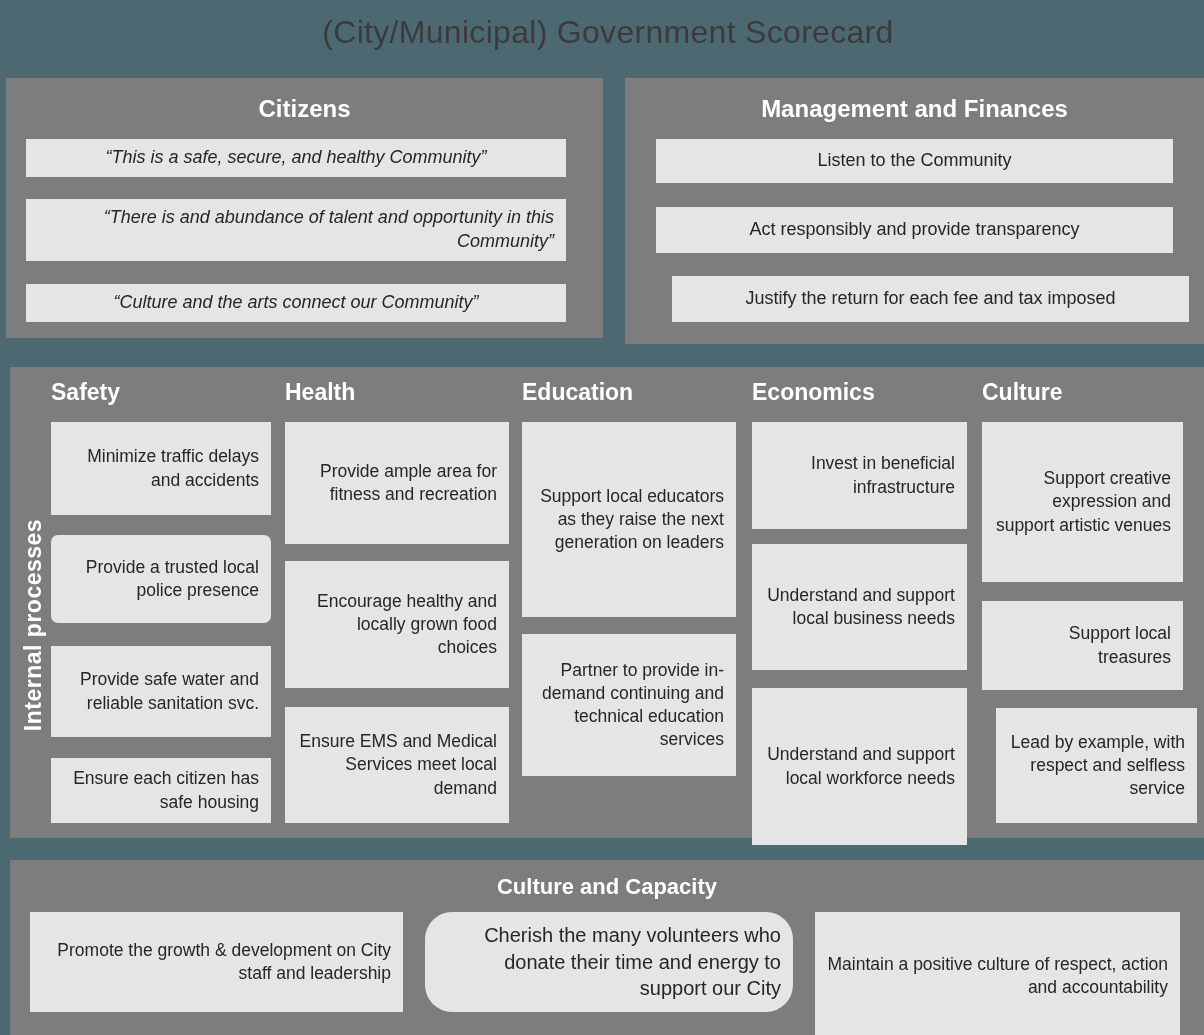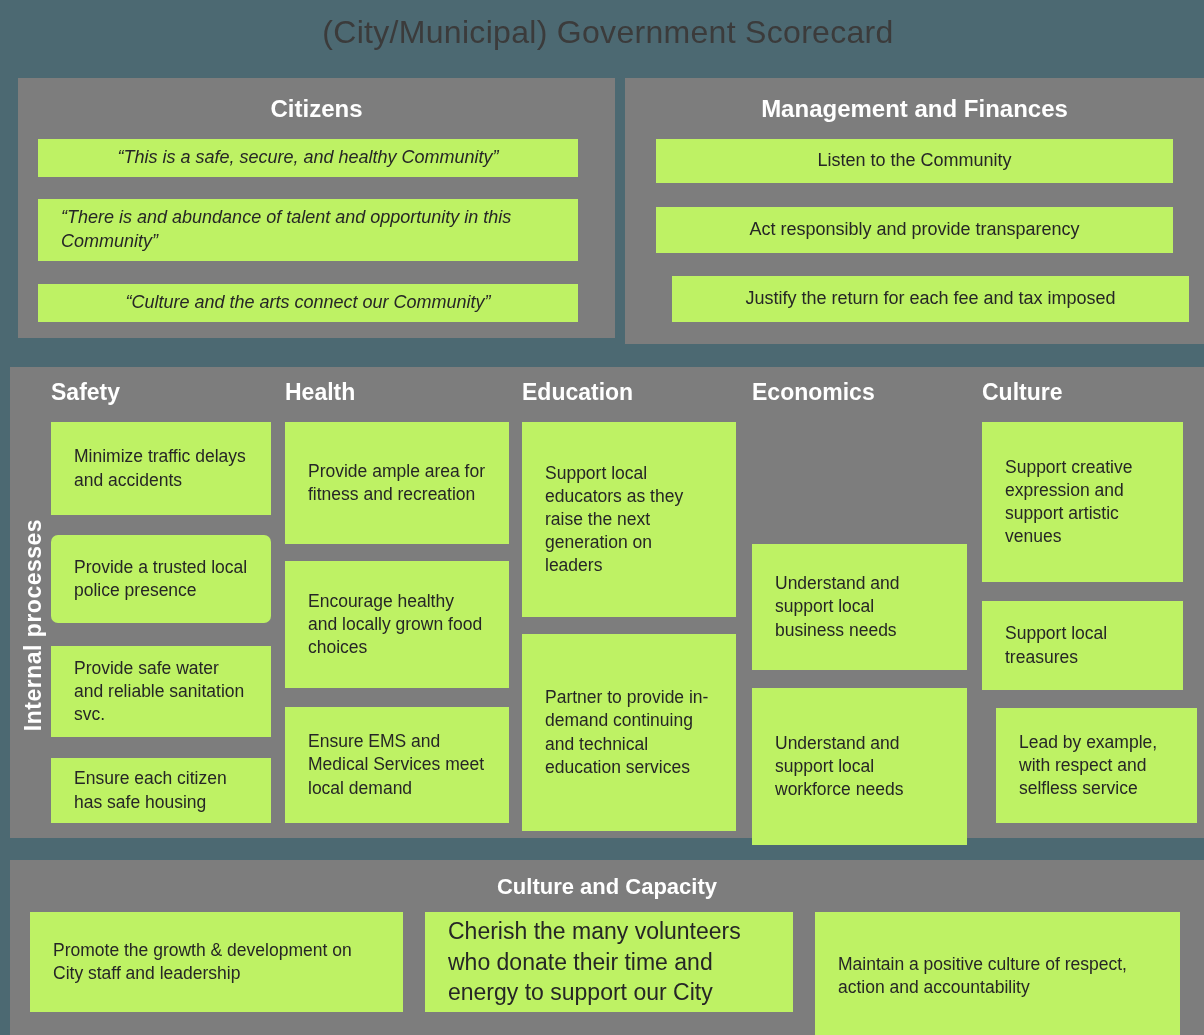--- a/index.html
+++ b/index.html
@@ -27,29 +27,29 @@
   }
   .panel-title {
     position: absolute;
     left: 0; width: 100%;
     text-align: center;
     color: #ffffff;
     font-weight: 700;
   }
   .card {
     position: absolute;
-    background: #bef264;
+    background: #e5e5e5;
     color: #262626;
     display: flex;
     align-items: center;
     justify-content: center;
-    text-align: left;
+    text-align: right;
     font-size: 18px;
     line-height: 1.32;
-    padding: 4px 23px;
+    padding: 4px 12px;
   }
   .quote { font-style: italic; }
   .col { position: absolute; top: 0; height: 100%; }
   .col-title {
     position: absolute;
     top: 12px; left: 0; width: 100%;
     text-align: left;
     color: #ffffff;
     font-weight: 700;
     font-size: 23px;
@@ -64,21 +64,21 @@
     font-weight: 700;
     font-size: 23px;
     letter-spacing: 0.5px;
   }
 </style>
 </head>
 <body>
 
 <h1 class="page-title">(City/Municipal) Government Scorecard</h1>
 
-<section class="panel" style="left:18px; top:78px; width:597px; height:260px;">
+<section class="panel" style="left:6px; top:78px; width:597px; height:260px;">
   <h2 class="panel-title" style="top:17px; font-size:24px;">Citizens</h2>
   <div class="card quote" style="left:20px; top:61px; width:540px; height:38px;">“This is a safe, secure, and healthy Community”</div>
   <div class="card quote" style="left:20px; top:121px; width:540px; height:62px;">“There is and abundance of talent and opportunity in this Community”</div>
   <div class="card quote" style="left:20px; top:206px; width:540px; height:38px;">“Culture and the arts connect our Community”</div>
 </section>
 
 <section class="panel" style="left:625px; top:78px; width:579px; height:266px;">
   <h2 class="panel-title" style="top:17px; font-size:24px;">Management and Finances</h2>
   <div class="card" style="left:31px; top:61px; width:517px; height:44px;">Listen to the Community</div>
   <div class="card" style="left:31px; top:129px; width:517px; height:46px;">Act responsibly and provide transparency</div>
@@ -99,35 +99,36 @@
   <div class="col" style="left:275px; width:224px;">
     <h3 class="col-title">Health</h3>
     <div class="card" style="top:55px; height:122px;">Provide ample area for fitness and recreation</div>
     <div class="card" style="top:194px; height:127px;">Encourage healthy and locally grown food choices</div>
     <div class="card" style="top:340px; height:116px;">Ensure EMS and Medical Services meet local demand</div>
   </div>
 
   <div class="col" style="left:512px; width:214px;">
     <h3 class="col-title">Education</h3>
     <div class="card" style="top:55px; height:195px;">Support local educators as they raise the next generation on leaders</div>
-    <div class="card" style="top:267px; height:197px;">Partner to provide in-demand continuing and technical education services</div>
+    <div class="card" style="top:267px; height:142px;">Partner to provide in-demand continuing and technical education services</div>
   </div>
 
   <div class="col" style="left:742px; width:215px;">
     <h3 class="col-title">Economics</h3>
+    <div class="card" style="top:55px; height:107px;">Invest in beneficial infrastructure</div>
     <div class="card" style="top:177px; height:126px;">Understand and support local business needs</div>
     <div class="card" style="top:321px; height:157px;">Understand and support local workforce needs</div>
   </div>
 
   <div class="col" style="left:972px; width:201px;">
     <h3 class="col-title">Culture</h3>
     <div class="card" style="top:55px; height:160px;">Support creative expression and support artistic venues</div>
     <div class="card" style="top:234px; height:89px;">Support local treasures</div>
     <div class="card" style="top:341px; height:115px;margin-left:14px;">Lead by example, with respect and selfless service</div>
   </div>
 </section>
 
 <section class="panel" style="left:10px; top:860px; width:1194px; height:175px;">
   <h2 class="panel-title" style="top:14px; font-size:22px;">Culture and Capacity</h2>
   <div class="card" style="left:20px; top:52px; width:373px; height:100px; font-size:17.5px;">Promote the growth &amp; development on City staff and leadership</div>
-  <div class="card" style="left:415px; top:52px; width:368px; height:100px; font-size:23px;">Cherish the many volunteers who donate their time and energy to support our City</div>
+  <div class="card" style="left:415px; top:52px; width:368px; height:100px; font-size:20px;border-radius:27px;">Cherish the many volunteers who donate their time and energy to support our City</div>
   <div class="card" style="left:805px; top:52px; width:365px; height:128px; font-size:17.5px;">Maintain a positive culture of respect, action and accountability</div>
 </section>
 
 </body></html>

